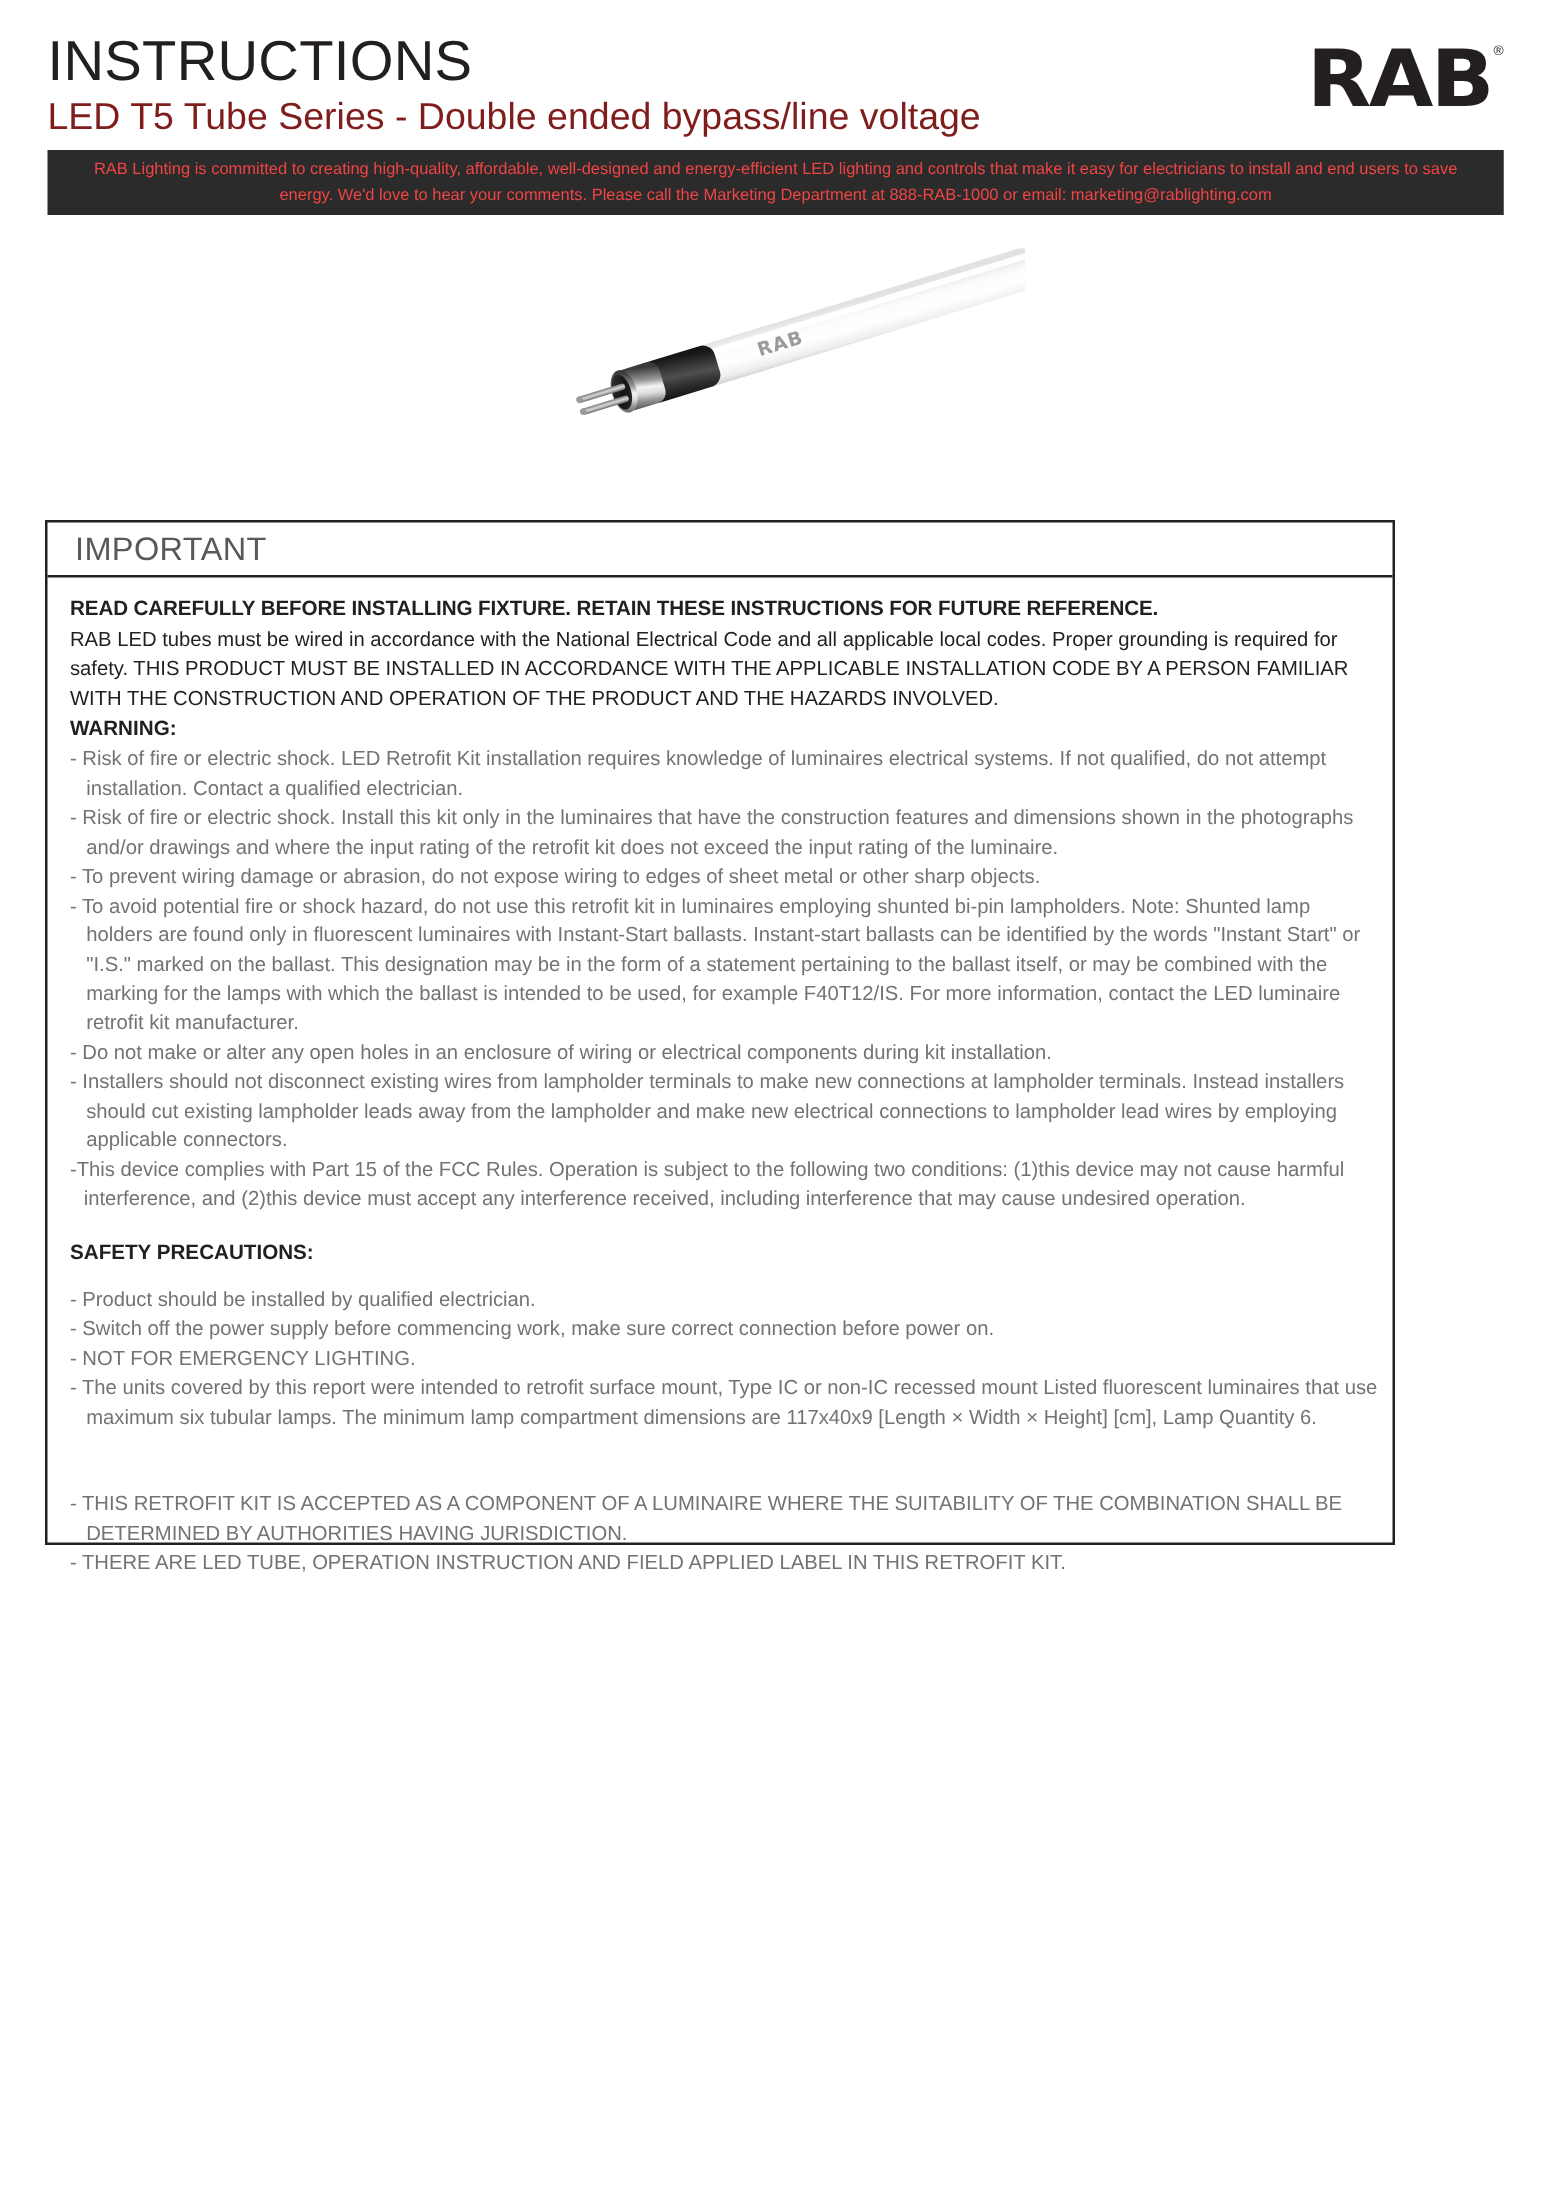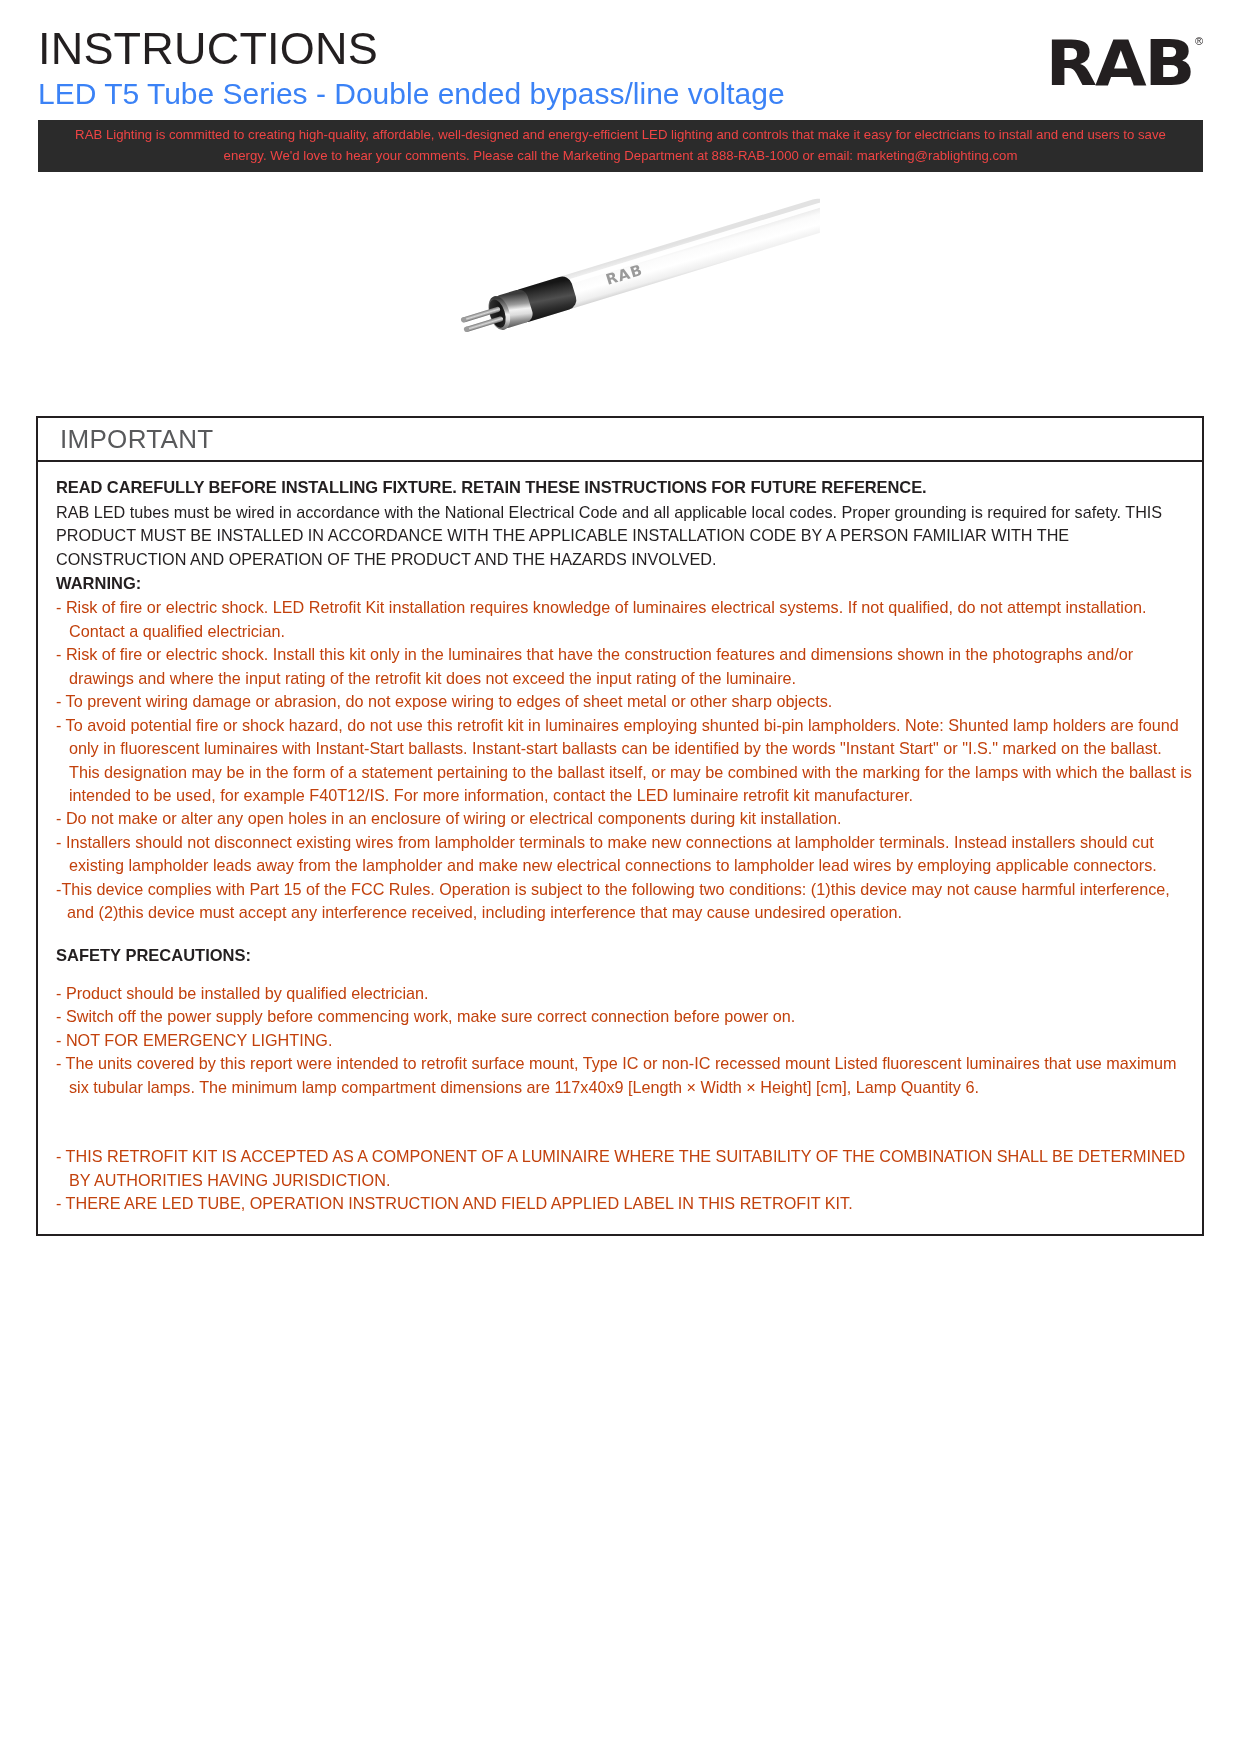--- a/index.html
+++ b/index.html
@@ -34,21 +34,21 @@
     letter-spacing: 0.2px;
     line-height: 1.02;
     font-weight: 400;
     color: #231f20;
     white-space: nowrap;
   }
   .title-sub {
     font-size: 30px;
     line-height: 1.18;
     font-weight: 400;
-    color: #3b82f6;
+    color: #7f1d1d;
     margin-top: 4px;
     white-space: nowrap;
   }
   .logo {
     position: absolute;
     right: 0;
     top: 6px;
     display: flex;
     align-items: flex-start;
   }
@@ -106,21 +106,21 @@
     top: 8px;
     width: 420px;
     height: 170px;
   }
 
   
   .important-box {
     position: absolute;
     left: 36px;
     top: 416px;
-    width: 1168px;
+    width: 1080px;
     height: 820px;
     border: 2px solid #231f20;
     box-sizing: border-box;
     background: #fff;
   }
   .important-header {
     height: 44px;
     border-bottom: 2px solid #231f20;
     display: flex;
     align-items: center;
@@ -161,21 +161,21 @@
     list-style: none;
     margin: 0;
     padding: 0;
   }
   .bullets li {
     font-size: 16.2px;
     line-height: 1.45;
     padding-left: 13px;
     text-indent: -13px;
     margin: 0;
-    color: #c2410c;
+    color: #737373;
   }
   .bullets li.tight {
     padding-left: 11px;
     text-indent: -11px;
   }
   .spacer-sm { height: 14px; }
   .spacer-md { height: 18px; }
   .spacer-lg { height: 46px; }
 </style>
 </head>

